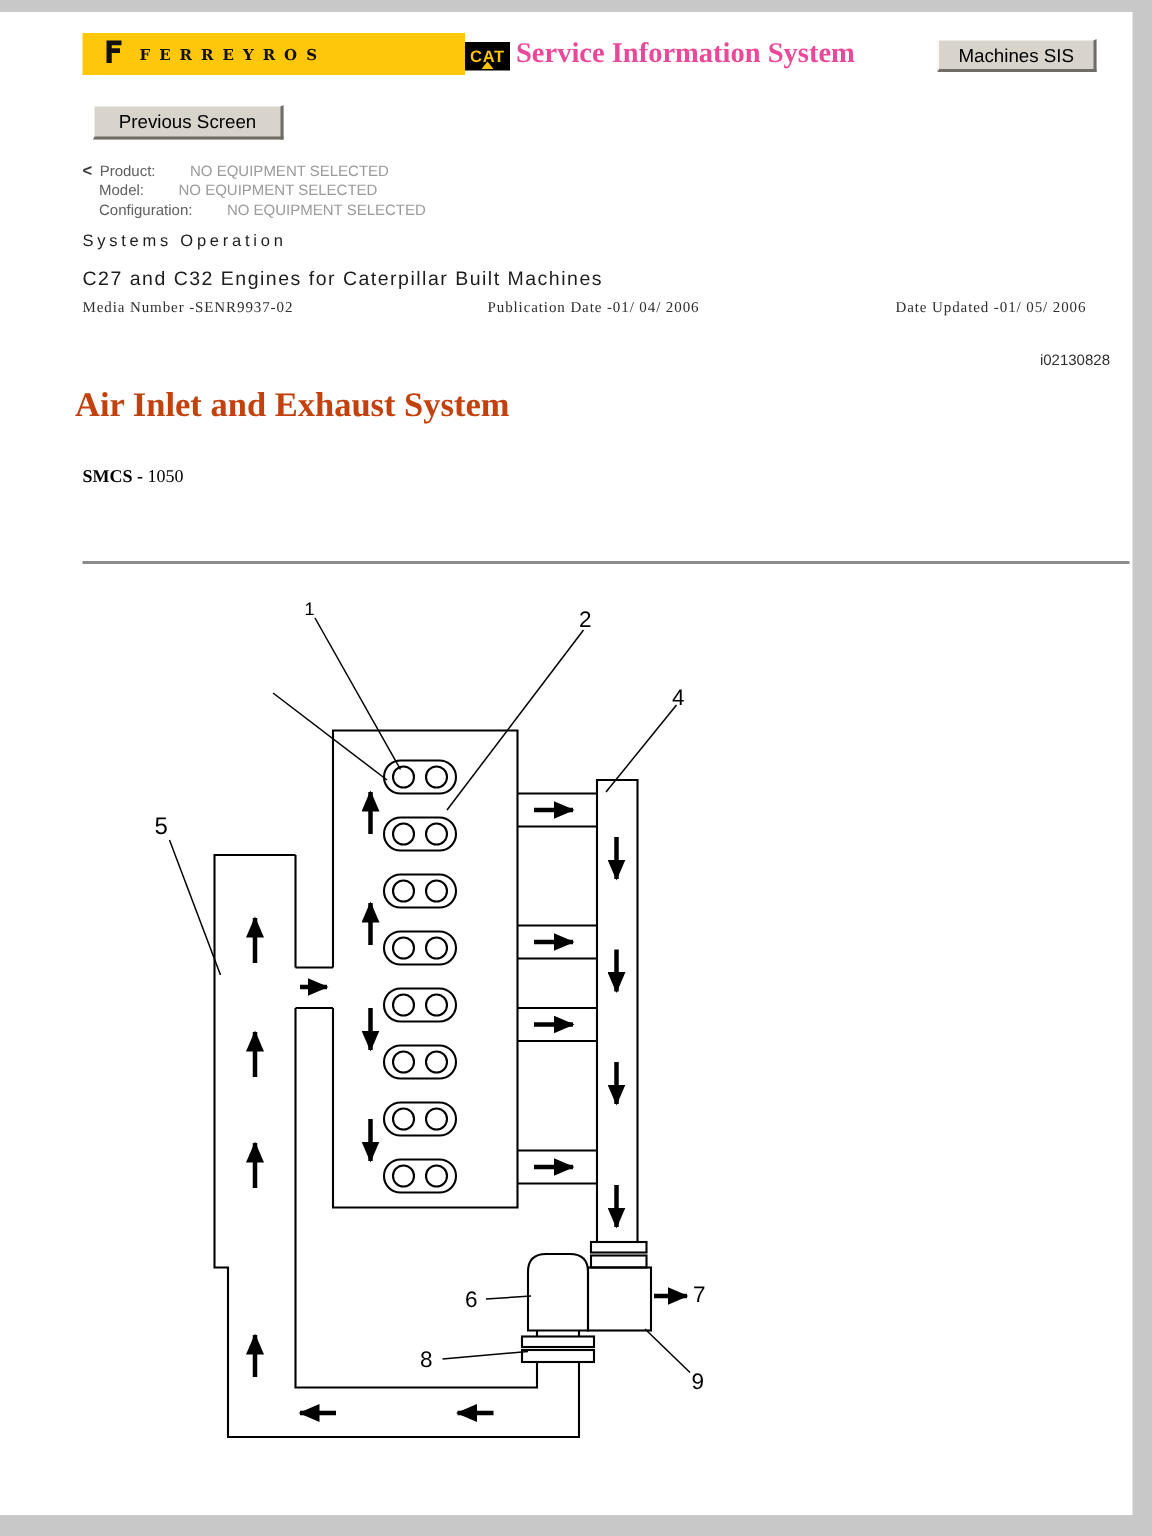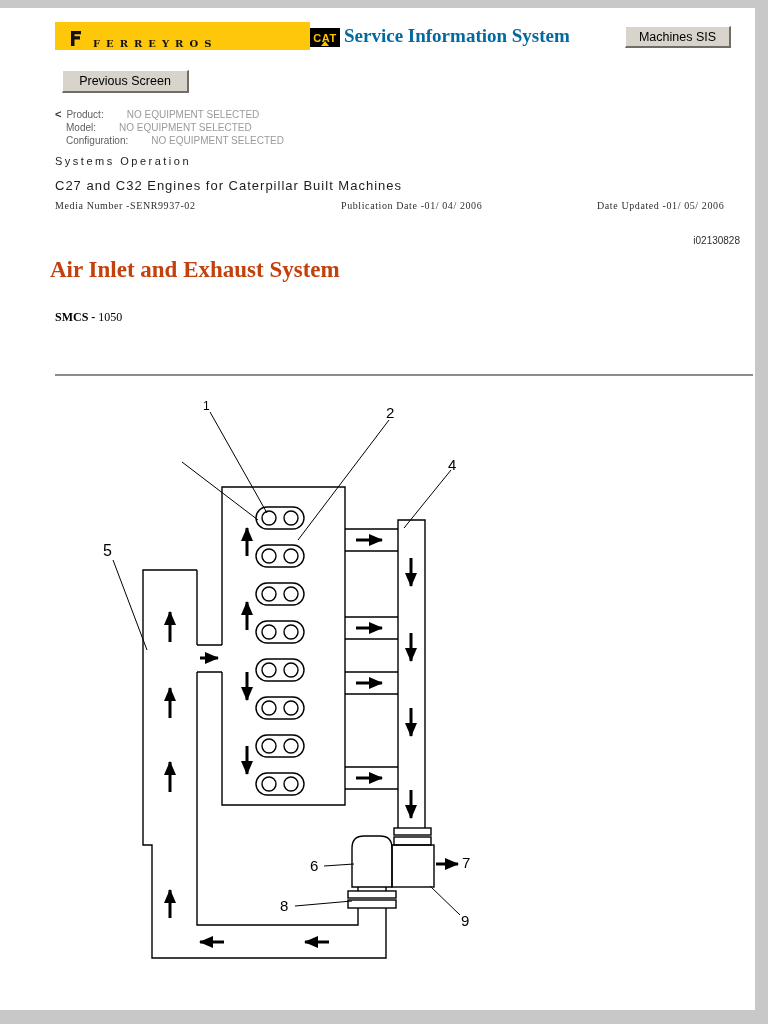--- a/index.html
+++ b/index.html
@@ -14,21 +14,21 @@
     position: absolute; left: 0; top: 8px;
     width: 755px; height: 1002px;
     background: #ffffff;
   }
   .abs { position: absolute; }
 
   
   .brand-bar {
     left: 55px; top: 14px; width: 255px; height: 28px;
     background: #ffc709;
-    display: flex; align-items: flex-end; gap: 10px; padding: 0 14px;
+    display: flex; align-items: center; gap: 10px; padding: 0 14px;
   }
   .brand-text {
     font-family: "DejaVu Serif", serif;
     font-weight: bold; font-variant: small-caps;
     letter-spacing: 6px; font-size: 14px; color: #111;
   }
   .cat-logo {
     left: 310px; top: 20px; width: 30px; height: 19px;
     background: #000000; color: #ffc400;
     font-weight: bold; font-size: 11px; letter-spacing: .5px;
@@ -37,21 +37,21 @@
   }
   .cat-tri {
     position: absolute; left: 50%; transform: translateX(-50%); bottom: 1px;
     width: 0; height: 0;
     border-left: 4px solid transparent; border-right: 4px solid transparent;
     border-bottom: 5px solid #ffc400;
   }
   .sis-title {
     left: 344px; top: 17px;
     font-family: "Liberation Serif", serif;
-    font-weight: bold; font-size: 19px; color: #0369a1;
+    font-weight: bold; font-size: 19px; color: #ec4899;
     white-space: nowrap;
   }
   .btn {
     background: #d8d4cc;
     border-top: 1px solid #fff; border-left: 1px solid #fff;
     border-right: 2px solid #6f6d66; border-bottom: 2px solid #6f6d66;
     font-size: 12.5px; color: #000;
     font-family: "Liberation Sans", sans-serif;
     cursor: pointer;
   }
@@ -64,21 +64,21 @@
   .equip .chev { color: #3a3a3a; font-weight: bold; margin-right: 5px; font-size: 11px; }
   .equip .chev-space { display: inline-block; width: 11px; }
   .equip .lbl { color: #5f5f5f; }
   .equip .val { color: #9a9a9a; margin-left: 4px; padding-left: 19px; }
 
   
   .section-title { left: 55px; top: 147px; font-size: 11px; letter-spacing: 2.5px; color: #1d1d1d; }
   .doc-subtitle  { left: 55px; top: 170px; font-size: 13px; letter-spacing: 1px; color: #1d1d1d; }
   .meta { font-size: 10px; letter-spacing: .6px; color: #2e2e2e; white-space: nowrap; font-family: Liberation Serif, serif; }
   .meta-media { left: 55px;  top: 192px; }
-  .meta-pub   { left: 325px; top: 192px; margin-left: 16px; }
+  .meta-pub   { left: 325px; top: 192px; }
   .meta-upd   { left: 597px; top: 192px; }
   .doc-id { left: 630px; top: 227px; width: 110px; text-align: right; font-size: 10px; color: #2e2e2e; }
   .article-title {
     left: 50px; top: 249px;
     font-family: "Liberation Serif", serif;
     font-weight: bold; font-size: 23px; color: #c2410c;
   }
   .smcs { left: 55px; top: 302px; font-family: "Liberation Serif", serif; font-size: 12px; color: #000; }
   .smcs .smcs-lbl { font-weight: bold; }
   .rule { left: 55px; top: 366px; width: 698px; height: 2px; background: #8c8c8c; }

